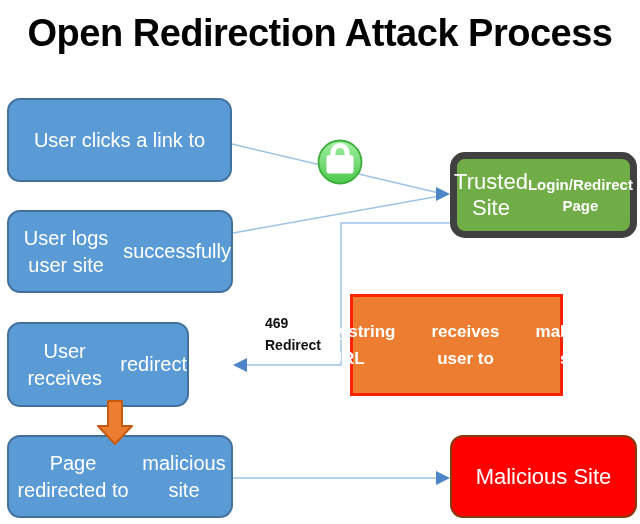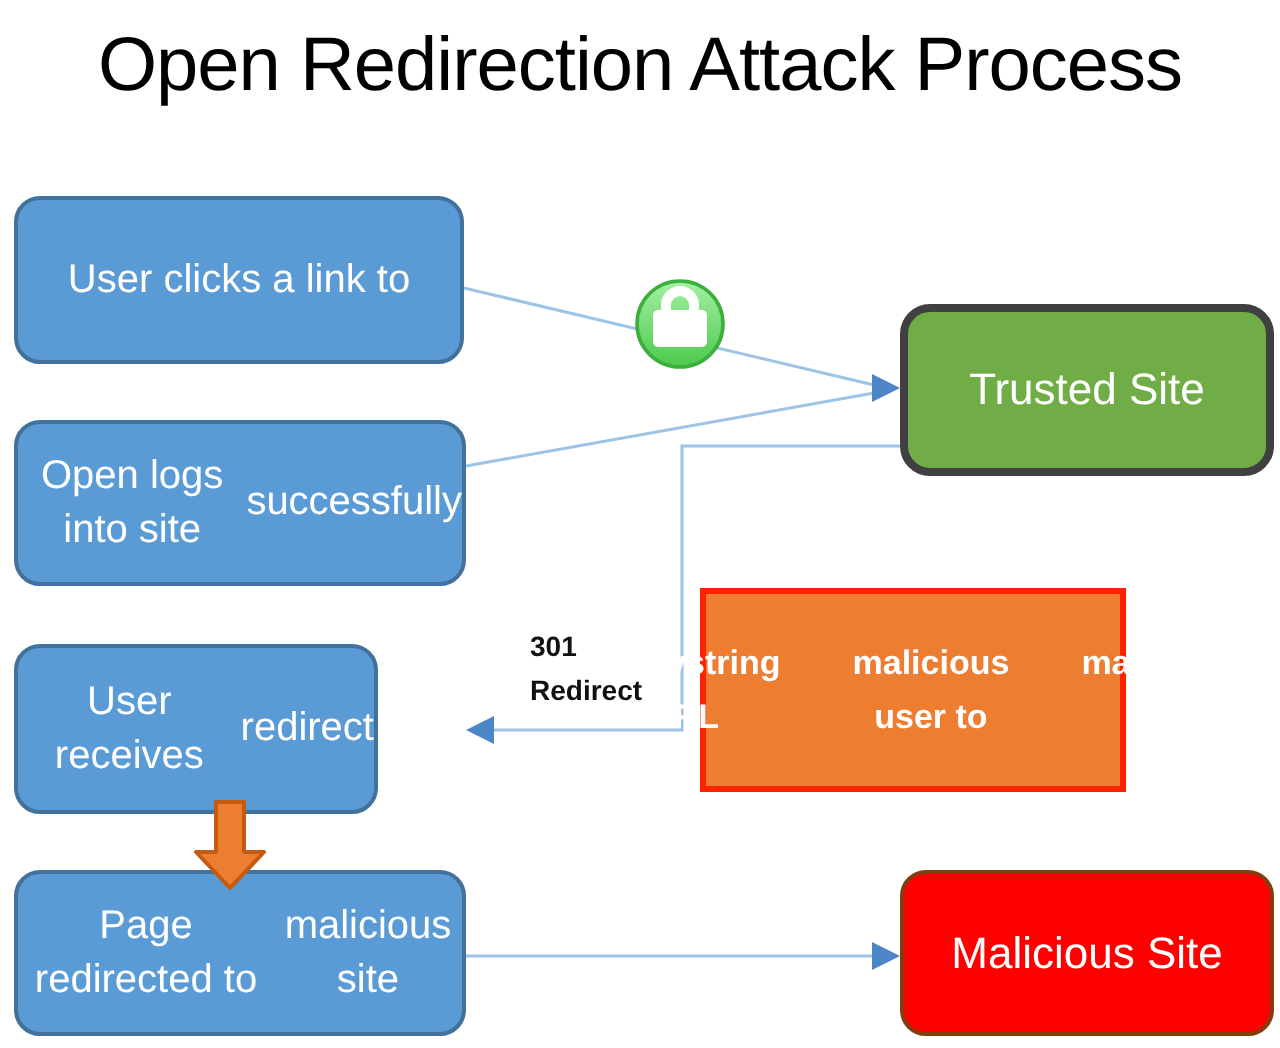--- a/index.html
+++ b/index.html
@@ -2,33 +2,33 @@
 <html><head>
 <meta charset="utf-8">
 <style>
   html,body{margin:0;padding:0;background:#ffffff;}
   .canvas{
     position:relative;width:640px;height:524px;background:#ffffff;
     font-family:"Liberation Sans",sans-serif;overflow:hidden;
   }
   .title{
     position:absolute;top:12px;left:0;width:640px;text-align:center;
-    font-size:38px;color:#000;letter-spacing:-0.5px;white-space:nowrap;
+    font-size:38px;color:#000;letter-spacing:-0.5px;white-space:nowrap;font-weight:bold;
   }
   .connectors{position:absolute;left:0;top:0;width:640px;height:524px;}
   .node{
     position:absolute;display:flex;flex-direction:row;align-items:center;
     justify-content:center;text-align:center;color:#fff;box-sizing:border-box;
   }
   .blue{
     background:#5B9BD5;border:2px solid #41719C;border-radius:13px;
     font-size:20px;line-height:1.35;
   }
   .green{
-    background:#70AD47;border:4px solid #404040;border-radius:15px;
+    background:#70AD47;border:7px solid #404040;border-radius:15px;
   }
   .green .node-title{display:block;font-size:22px;line-height:1.2;}
   .green .node-sub{display:block;font-size:15px;font-weight:600;line-height:1.4;}
   .orange{
     background:#ED7D31;border:3px solid #FF2200;border-radius:0;
     font-weight:bold;font-size:17px;line-height:1.6;gap:36px;
   }
   .red{
     background:#FE0000;border:2px solid #843C0C;border-radius:13px;
     font-size:22px;
@@ -58,46 +58,47 @@
 
     <line x1="233" y1="478" x2="437" y2="478" stroke="#9DC3E6" stroke-width="1.5"></line>
     <polygon points="450,478 436,471 436,485" fill="#4C86C6"></polygon>
   </svg>
 
   <div class="node blue" style="left:7px;top:98px;width:225px;height:84px">
     <span class="ln">User clicks a link to</span>
   </div>
 
   <div class="node blue" style="left:7px;top:210px;width:226px;height:83px">
-    <span class="ln">Open logs into site</span>
+    <span class="ln">User logs user site</span>
     <span class="ln">successfully</span>
   </div>
 
   <div class="node blue" style="left:7px;top:322px;width:182px;height:85px">
     <span class="ln">User receives</span>
     <span class="ln">redirect</span>
   </div>
 
   <div class="node blue" style="left:7px;top:435px;width:226px;height:83px">
     <span class="ln">Page redirected to</span>
     <span class="ln">malicious site</span>
   </div>
 
   <div class="node green" style="left:450px;top:152px;width:187px;height:86px">
     <span class="node-title">Trusted Site</span>
+    <span class="node-sub">Login/Redirect Page</span>
   </div>
 
   <div class="label301">
-    <span class="ln">301</span>
+    <span class="ln">469</span>
     <span class="ln">Redirect</span>
   </div>
 
   <div class="node orange" style="left:350px;top:294px;width:213px;height:102px">
     <span class="ln">Querystring URL</span>
-    <span class="ln">malicious user to</span>
+    <span class="ln">receives user to</span>
     <span class="ln">malicious site</span>
   </div>
 
   <div class="node red" style="left:450px;top:435px;width:187px;height:83px">
     <span class="ln">Malicious Site</span>
   </div>
 
   <svg class="lock-svg" width="48" height="48" viewBox="0 0 48 48">
     <defs>
       <linearGradient id="lockGrad" x1="0" y1="0" x2="0" y2="1">

